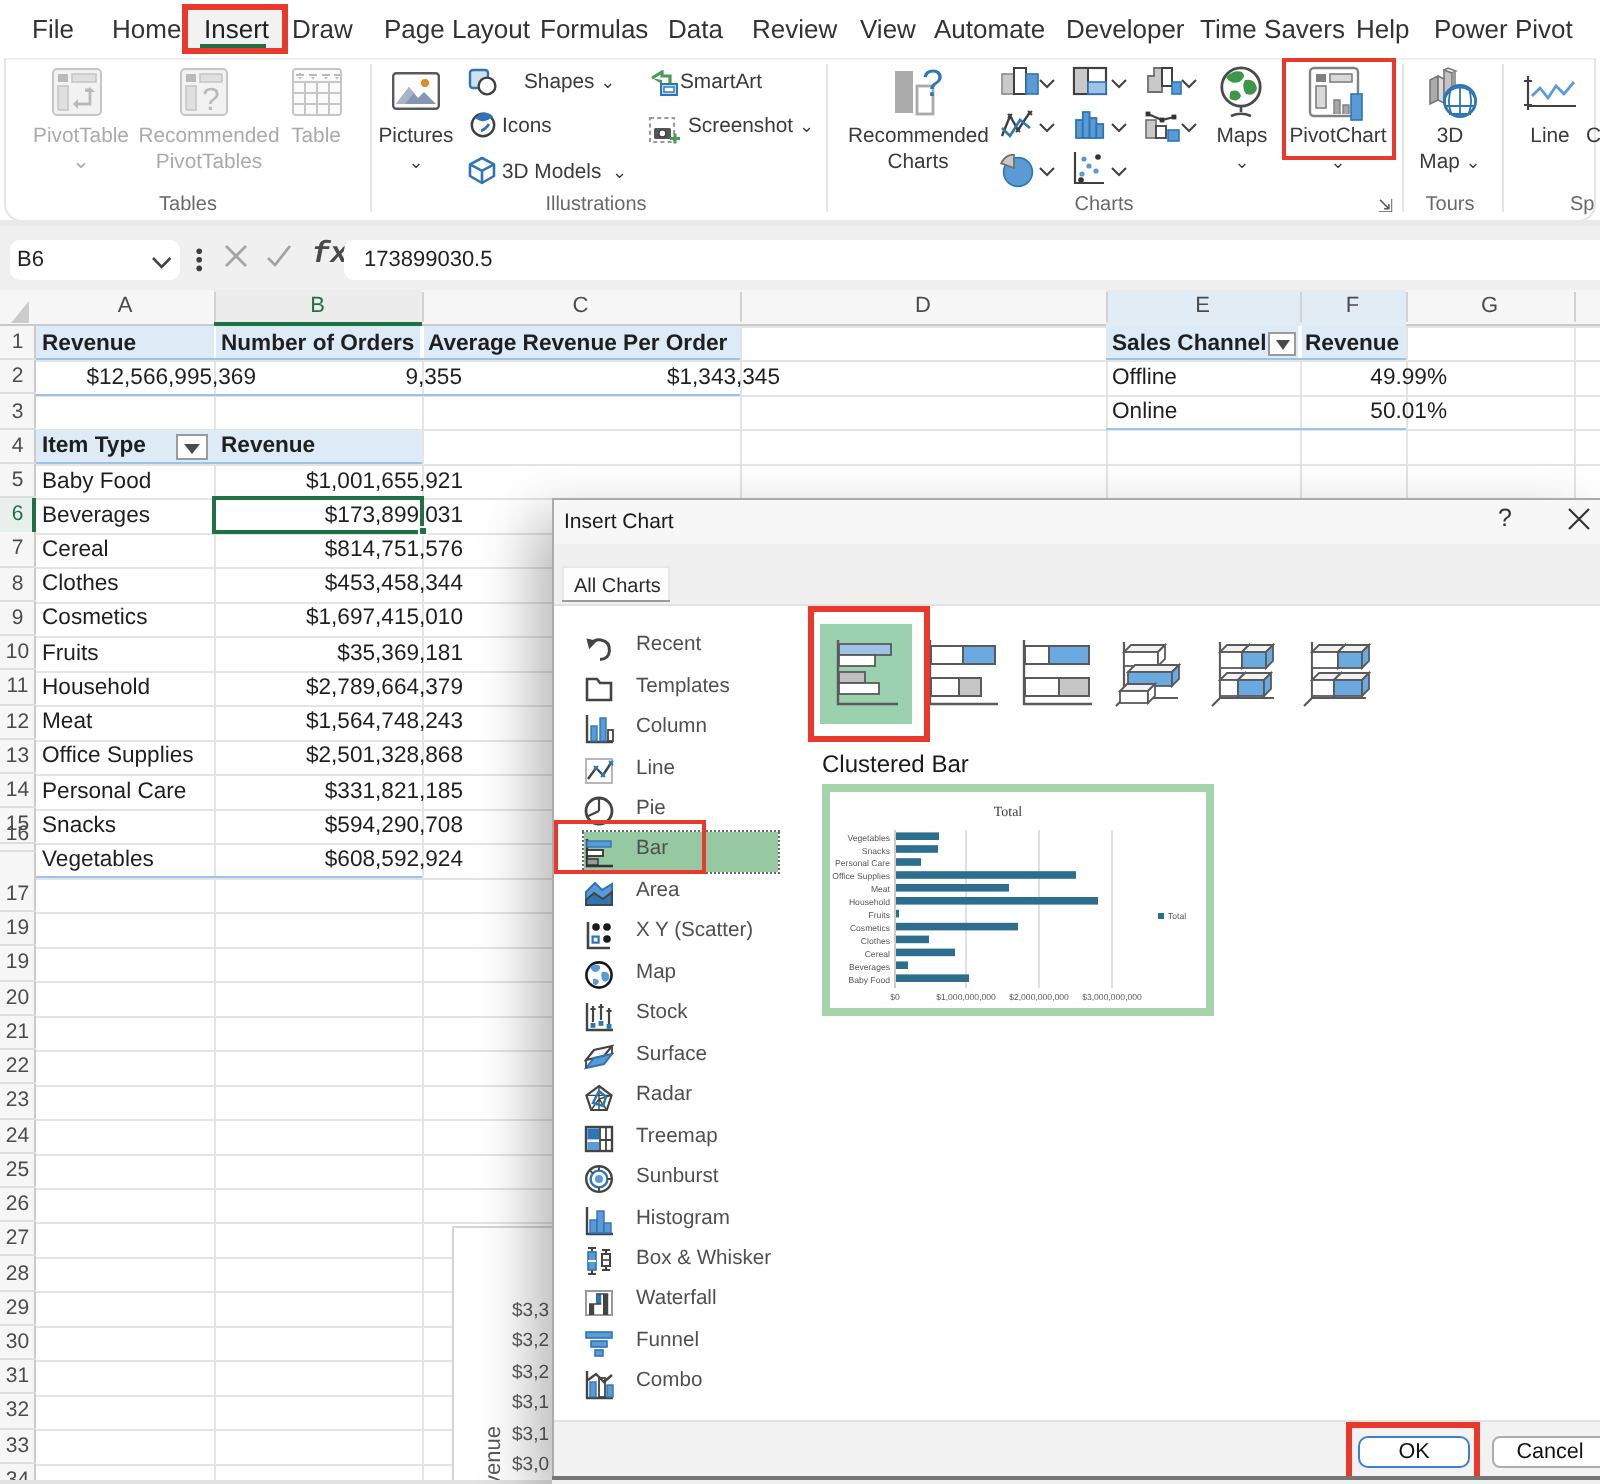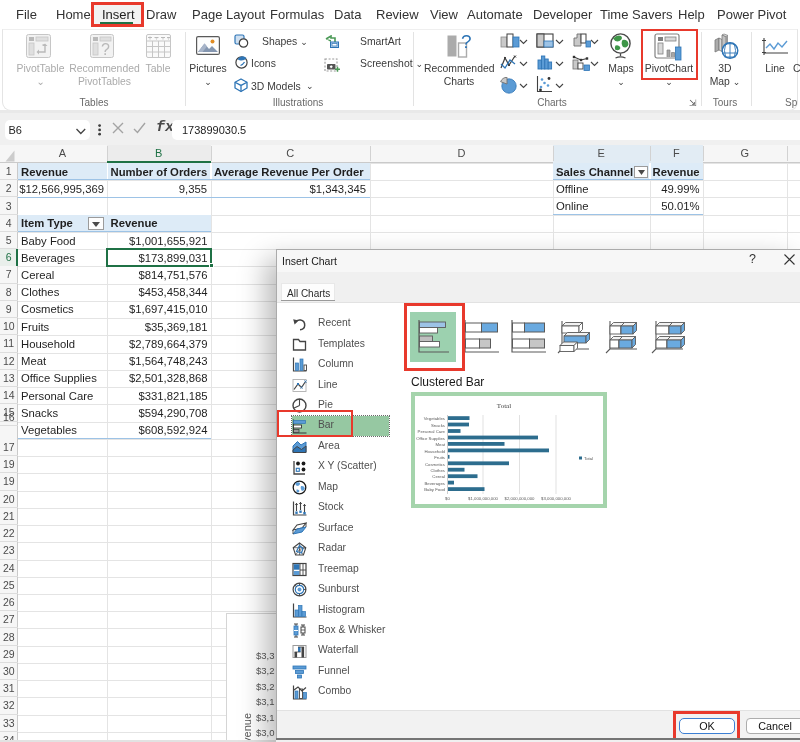--- a/index.html
+++ b/index.html
@@ -7,21 +7,21 @@
   font-family:"Liberation Sans", sans-serif; }
 .abs { position:absolute; }
 #page { position:relative; width:800px; height:742px; overflow:hidden; }
 .tab { position:absolute; top:7px; font-size:13px; color:#333; white-space:nowrap; }
 .rsep { position:absolute; width:1px; background:#E3E3E3; }
 .glabel { position:absolute; top:96.5px; font-size:10px; color:#696969; text-align:center; white-space:nowrap; }
 .biglabel { position:absolute; font-size:10.4px; color:#3b3b3b; text-align:center; white-space:nowrap; line-height:13px; }
 .gray { color:#ABABAB; }
 .cell { position:absolute; height:17px; font-size:11.3px; color:#1f1f1f; line-height:17px; white-space:nowrap; }
 .b { font-weight:bold; }
-.r { text-align:right; }
+.r { text-align:right;margin-left:24px; }
 .colcell { position:absolute; top:145px; height:17px; font-size:11px; color:#4b4b4b; text-align:center; line-height:17px; }
 .rowcell { position:absolute; left:0; width:17.5px; font-size:10.5px; color:#4b4b4b; text-align:center; }
 .vline { position:absolute; width:1px; background:#E4E4E4; }
 .redbox { position:absolute; border:2.5px solid #E8392C; }
 .dlg-label { position:absolute; font-size:10.5px; color:#404040; white-space:nowrap; }
 </style>
 </head>
 <body>
 <div id="page">
 
@@ -213,22 +213,22 @@
 <path d="M4 11 L8 7 L12 12 L16 6 L20 10 L25 4" stroke="#5B9BD5" stroke-width="1.4" fill="none"></path>
 </svg>
 <div class="biglabel gray" style="left:8px;top:62px;width:65px">PivotTable<br>⌄</div>
 <div class="biglabel gray" style="left:52px;top:62px;width:105px">Recommended<br>PivotTables</div>
 <div class="biglabel gray" style="left:128px;top:62px;width:60px">Table</div>
 <div class="biglabel" style="left:178px;top:62px;width:60px">Pictures<br><span style="font-size:9px">⌄</span></div>
 <div class="biglabel" style="left:262px;top:35px;text-align:right">Shapes <span style="font-size:9px">⌄</span></div>
 <div class="biglabel" style="left:251px;top:57px;text-align:left">Icons</div>
 <div class="biglabel" style="left:251px;top:80px;text-align:left">3D Models</div>
 <div class="biglabel" style="left:306px;top:80px;text-align:left;font-size:9px">⌄</div>
-<div class="biglabel" style="left:360px;top:35px;text-align:left">SmartArt</div>
-<div class="biglabel" style="left:360px;top:57px;text-align:left">Screenshot <span style="font-size:9px">⌄</span></div>
+<div class="biglabel" style="left:340px;top:35px;text-align:left">SmartArt</div>
+<div class="biglabel" style="left:344px;top:57px;text-align:left">Screenshot <span style="font-size:9px">⌄</span></div>
 <div class="biglabel" style="left:424px;top:62px;width:70px">Recommended<br>Charts</div>
 <div class="biglabel" style="left:591px;top:62px;width:60px">Maps<br><span style="font-size:9px">⌄</span></div>
 <div class="biglabel" style="left:639px;top:62px;width:60px">PivotChart<br><span style="font-size:9px">⌄</span></div>
 <div class="biglabel" style="left:695px;top:62px;width:60px">3D<br>Map <span style="font-size:9px">⌄</span></div>
 <div class="biglabel" style="left:755px;top:62px;width:40px">Line</div>
 <div class="biglabel" style="left:793px;top:62px;width:20px;text-align:left">C</div>
 <div class="abs" style="left:689px;top:98px;font-size:9px;color:#555">⇲</div>
 <div class="redbox" style="left:641px;top:29px;width:57px;height:51px"></div>
 <div class="abs" style="left:0;top:110px;width:800px;height:35px;background:#F0F0F0"></div>
 <div class="abs" style="left:0;top:110px;width:800px;height:3px;background:#E9E9E9"></div>

